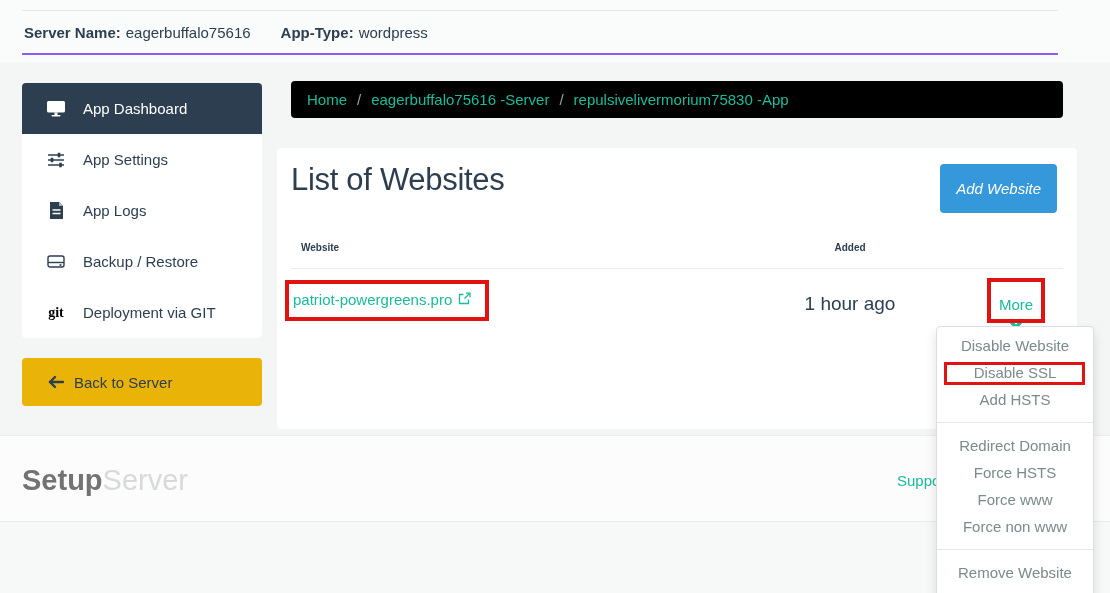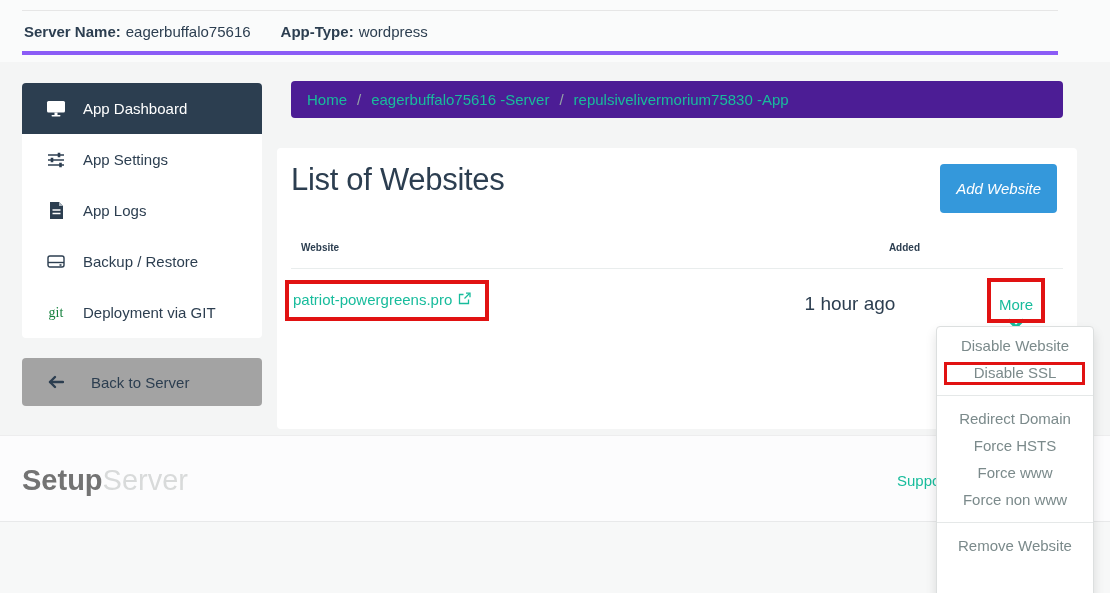--- a/index.html
+++ b/index.html
@@ -3,55 +3,55 @@
 <meta charset="utf-8">
 <style>
   * { margin:0; padding:0; box-sizing:border-box; }
   html,body { width:1110px; height:593px; }
   body { font-family:"Liberation Sans", sans-serif; background:#f4f5f5; position:relative; overflow:hidden; }
   .screen { position:relative; width:1110px; height:593px; }
 
   
   .top-region { position:absolute; left:0; top:0; width:1110px; height:62px; background:#fafbfb; }
   .topbar { position:absolute; left:22px; top:10px; width:1036px; height:45px;
-            border-top:1px solid #e6e6e6; border-bottom:4px solid #8b5cf6;
+            border-top:1px solid #e6e6e6; border-bottom:2px solid #8b5cf6;
             display:flex; align-items:center; gap:30px; padding-left:2px; }
   .topbar .group { font-size:15px; color:#2c3e50; }
   .topbar .group b { font-weight:700; color:#2c3e50; margin-right:5px; }
 
   
   .sidebar-card { position:absolute; left:22px; top:83px; width:240px; height:255px;
                   background:#ffffff; border-radius:4px; overflow:hidden; }
   .side-item { height:51px; display:flex; align-items:center; padding-left:23px; gap:16px;
                color:#2c3e50; font-size:15px; cursor:pointer; }
   .side-item .ic { width:22px; display:flex; justify-content:center; align-items:center; }
   .side-item.active { background:#2c3e50; color:#ffffff; }
-  .git-txt { font-weight:400; font-size:14px; color:#15803d; font-family:"Liberation Serif", serif; }
+  .git-txt { font-weight:700; font-size:14px; color:#000000; font-family:"Liberation Serif", serif; }
   .back-card { position:absolute; left:22px; top:358px; width:240px; height:48px;
-               background:#a3a3a3; border-radius:4px; display:flex; align-items:center;
-               padding-left:23px; gap:24px; font-size:15px; color:#2c3e50; cursor:pointer; }
+               background:#eab308; border-radius:4px; display:flex; align-items:center;
+               padding-left:23px; gap:7px; font-size:15px; color:#2c3e50; cursor:pointer; }
 
   
   .breadcrumb { position:absolute; left:291px; top:81px; width:772px; height:37px;
-                background:#4c1d95; border-radius:4px; display:flex; align-items:center;
+                background:#000000; border-radius:4px; display:flex; align-items:center;
                 padding-left:16px; font-size:15px; }
   .breadcrumb a { color:#18bc9c; text-decoration:none; cursor:pointer; }
   .breadcrumb .sep { color:#95a5a6; margin:0 10px; }
 
   
   .main-card { position:absolute; left:277px; top:148px; width:800px; height:281px;
                background:#ffffff; border-radius:4px; }
   .card-title { position:absolute; left:14px; top:14px; font-size:31px; font-weight:400;
                 color:#2c3e50; letter-spacing:-0.3px; }
   .add-btn { position:absolute; right:20px; top:16px; height:49px; line-height:41px;
              padding:0 16px; background:#3498db; color:#ffffff; font-size:15px;
              border:none; border-radius:4px; cursor:pointer;font-style:italic; }
   .th { position:absolute; top:94px; font-size:10px; font-weight:700; color:#2c3e50; }
   .th-website { left:24px; }
-  .th-added { left:503px; width:140px; text-align:right; }
+  .th-added { left:503px; width:140px; text-align:center; }
   .head-divider { position:absolute; left:14px; right:14px; top:120px; border-top:1px solid #e9eded; }
   .td-website { position:absolute; left:16px; top:143px; display:flex; align-items:center; gap:6px;
                 color:#18bc9c; font-size:15px; text-decoration:none; cursor:pointer; }
   .td-added { position:absolute; left:503px; width:140px; text-align:center; top:145px;
               font-size:19px; color:#2c3e50; }
   .td-more { position:absolute; left:699px; width:80px; top:136px; text-align:center; cursor:pointer;margin-top:12px; }
   .td-more .more-label { color:#18bc9c; font-size:15px; }
   .td-more .chev { margin-top:3px; }
 
   
@@ -197,20 +197,21 @@
     <div class="logo">
       <span class="b">Setup</span><span class="l">Server</span>
     </div>
     <a class="support-link">Support</a>
   </div>
   <div class="bottom-strip"></div>
 
   <div class="dropdown">
     <div class="dd-item">Disable Website</div>
     <div class="dd-item">Disable SSL</div>
+    <div class="dd-item">Add HSTS</div>
     <div class="dd-divider"></div>
     <div class="dd-item">Redirect Domain</div>
     <div class="dd-item">Force HSTS</div>
     <div class="dd-item">Force www</div>
     <div class="dd-item">Force non www</div>
     <div class="dd-divider"></div>
     <div class="dd-item">Remove Website</div>
   </div>
 
   <div class="rbox rb-website"></div>

